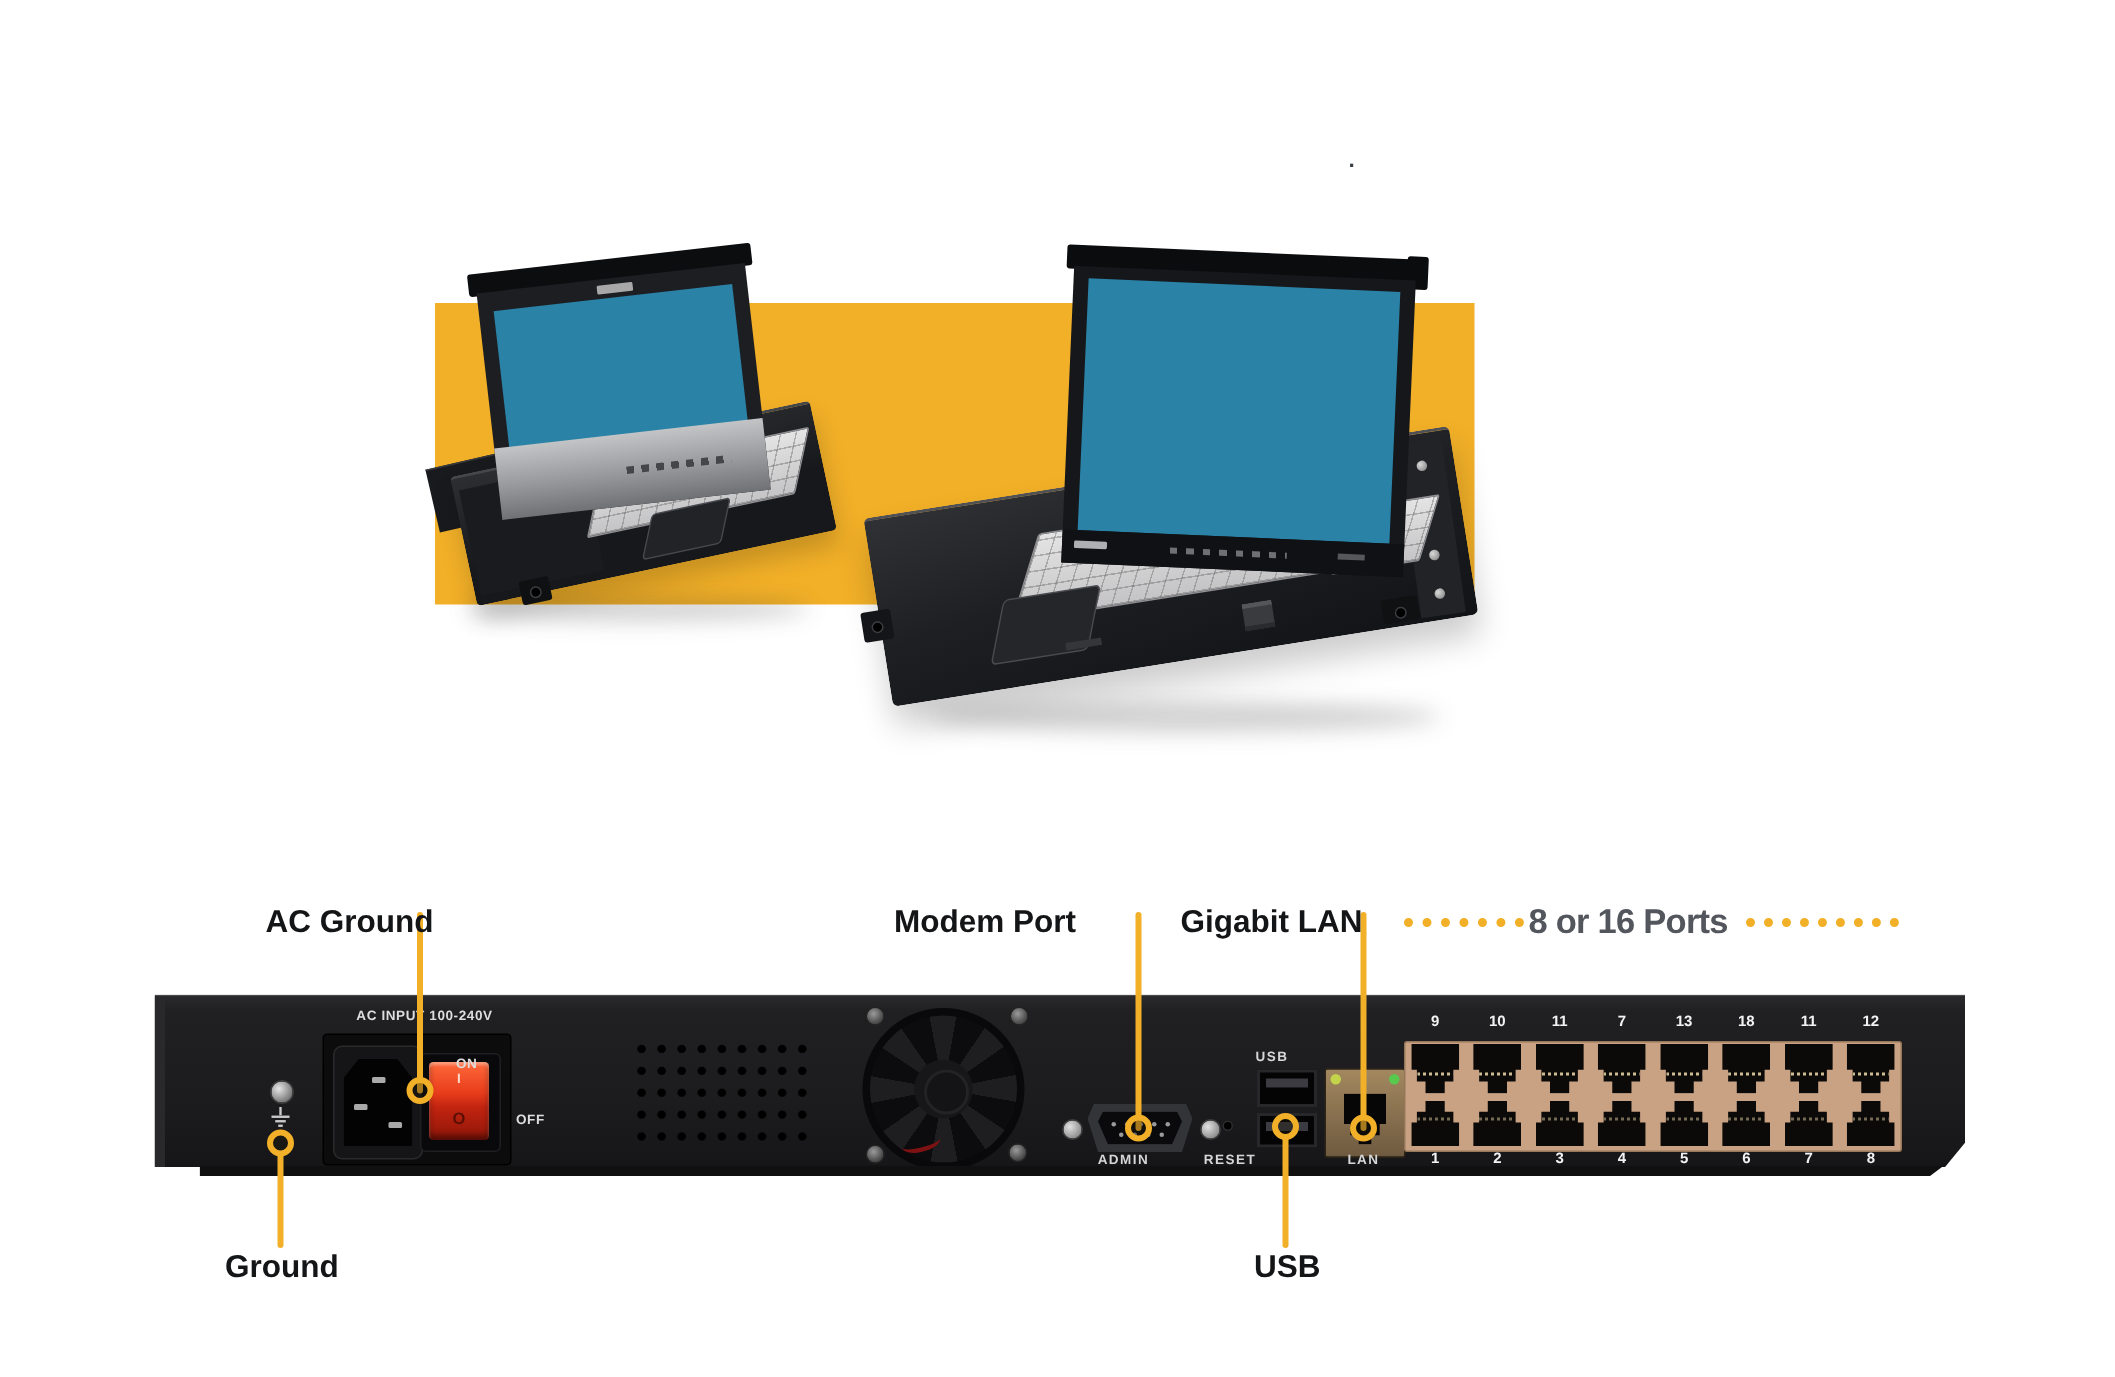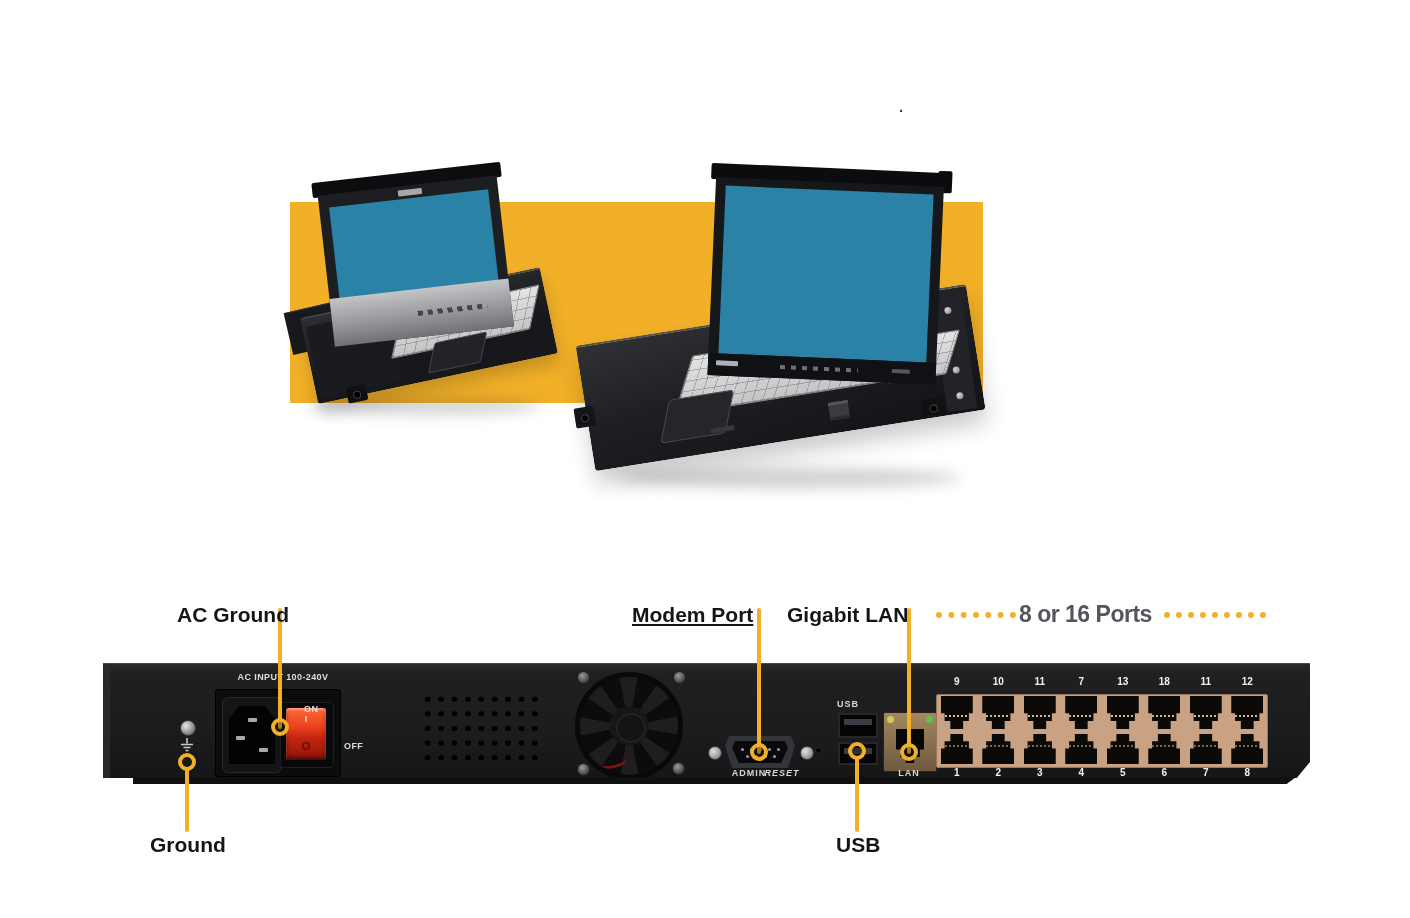--- a/index.html
+++ b/index.html
@@ -219,21 +219,21 @@
       <div class="abs rc-strip">
         <div class="abs rc-logo"></div>
         <div class="abs rc-btns"></div>
         <div class="abs rc-tag"></div>
       </div>
     </div>
   </div>
 
 
   <div class="abs callout-label nowrap" style="left:177px;top:603px;">AC Ground</div>
-  <div class="abs callout-label nowrap" style="left:632px;top:603px;text-decoration:underline;">Modem Port</div>
+  <div class="abs callout-label nowrap" style="left:596px;top:603px;">Modem Port</div>
   <div class="abs callout-label nowrap" style="left:787px;top:603px;">Gigabit LAN</div>
   <div class="abs ports-label nowrap">8 or 16 Ports</div>
   <div class="abs dotline" style="left:936px;top:612px;width:80px;"></div>
   <div class="abs dotline" style="left:1164px;top:612px;width:102px;"></div>
 
   <div class="abs vline" style="left:278px;top:608px;height:121px;"></div>
   <div class="abs cdot" style="left:271px;top:718px;"></div>
   <div class="abs vline" style="left:757px;top:608px;height:146px;"></div>
   <div class="abs cdot" style="left:750px;top:743px;"></div>
   <div class="abs vline" style="left:907px;top:608px;height:146px;"></div>
@@ -294,21 +294,21 @@
           <span class="pin" style="left:23px;top:14px;"></span>
         <span class="pin" style="left:32px;top:14px;"></span>
           <span class="pin" style="left:41px;top:14px;"></span>
       </div>
     </div>
     <span class="standoff" style="left:605px;top:82px;"></span>
     <span class="standoff" style="left:697px;top:82px;"></span>
     <div class="panel-text" style="left:612px;top:104px;width:68px;">ADMIN</div>
 
     <div class="abs reset-hole"></div>
-    <div class="panel-text" style="left:647px;top:104px;width:64px;font-style:italic;">RESET</div>
+    <div class="panel-text" style="left:685px;top:104px;width:64px;">RESET</div>
 
     <div class="panel-text" style="left:716px;top:35px;width:58px;">USB</div>
     <div class="abs usb-port" style="left:735px;top:49px;">
         <span class="usb-tongue"></span>
       </div>
     <div class="abs usb-port" style="left:735px;top:78px;height:23px;">
         <span class="usb-tongue"></span>
       </div>
 
     <div class="abs lan">

